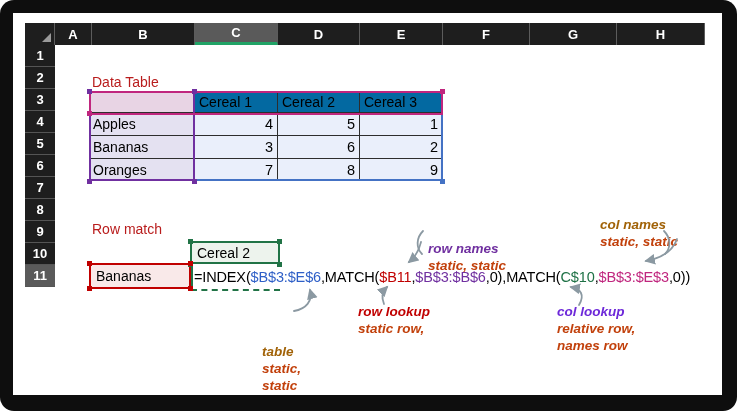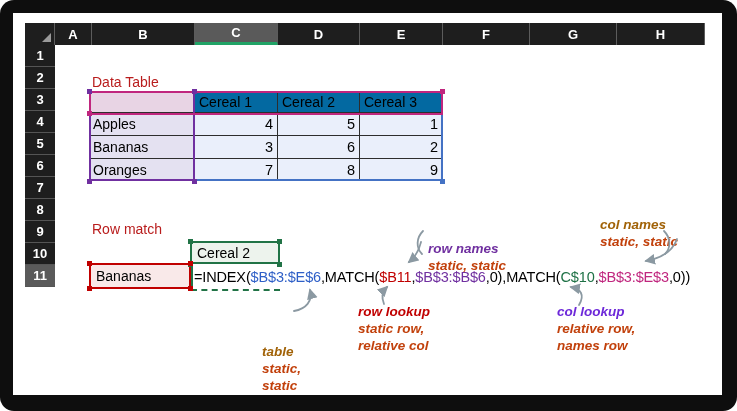--- a/index.html
+++ b/index.html
@@ -187,21 +187,20 @@
       <div class="ann-line">static, static</div>
     </div>
     <div class="ann" id="ann-table">
       <div class="ann-label c-blue">table</div>
       <div class="ann-line">static,</div>
       <div class="ann-line">static</div>
     </div>
     <div class="ann" id="ann-row-lookup">
       <div class="ann-label c-red">row lookup</div>
       <div class="ann-line">static row,</div>
-      <div class="ann-line">relative col</div>
     </div>
     <div class="ann" id="ann-col-lookup">
       <div class="ann-label c-green">col lookup</div>
       <div class="ann-line">relative row,</div>
       <div class="ann-line">names row</div>
     </div>
   </div>
 
   <svg id="arrow-layer" width="737" height="411">
     <defs>

